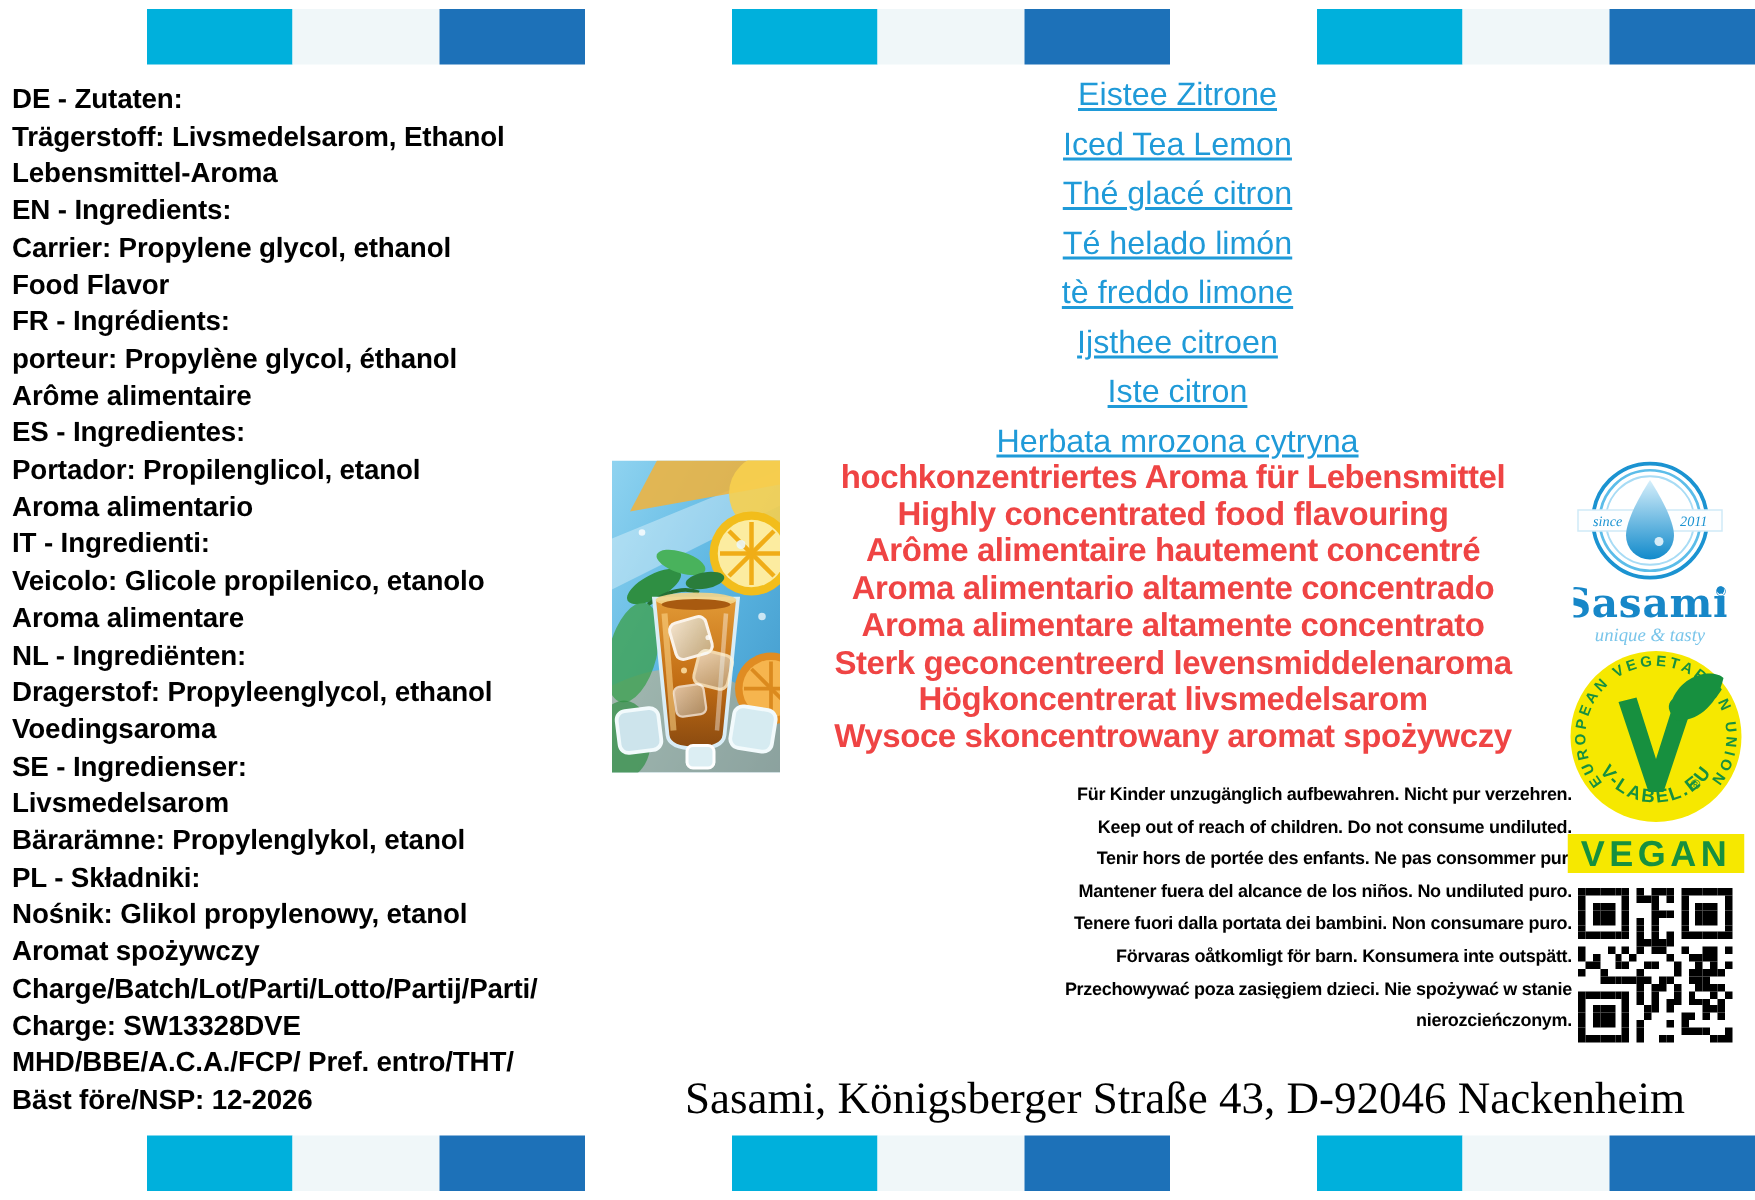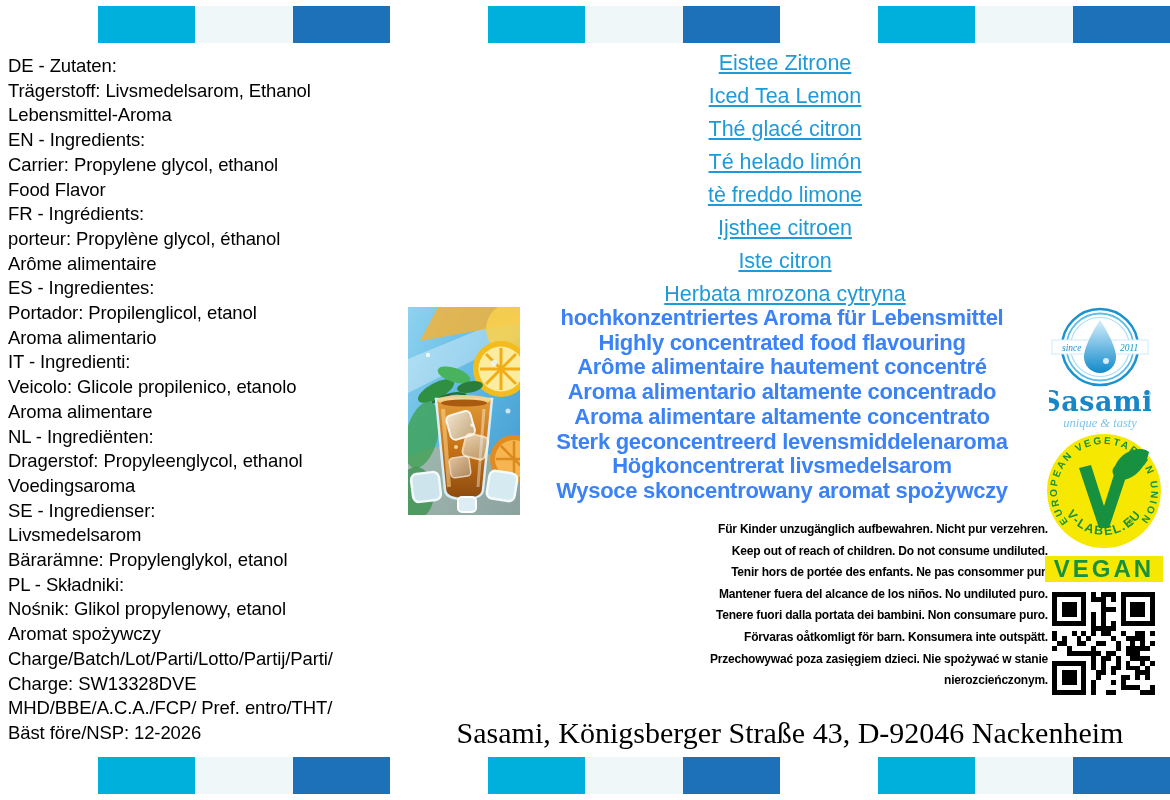--- a/index.html
+++ b/index.html
@@ -9,33 +9,33 @@
   }
   
   .stripe-bar{position:absolute;left:0;width:1170px;height:37px;display:flex}
   .stripe-bar.top{top:6px}
   .stripe-bar.bottom{top:757px}
   .stripe-block{flex:1;height:100%}
 
   
   .ingredients{
     position:absolute;left:8px;top:54px;width:408px;
-    font-weight:normal;font-size:18.5px;line-height:24.7px;letter-spacing:-0.1px;
+    font-weight:bold;font-size:18.5px;line-height:24.7px;letter-spacing:-0.1px;
   }
 
   
   .titles{
     position:absolute;left:480px;top:47px;width:610px;text-align:center;
     color:#1f9ad8;font-size:21.5px;line-height:33px;font-weight:400;text-decoration:underline;
   }
 
   
   .claims{
     position:absolute;left:518px;top:306px;width:528px;text-align:center;
-    color:#3b82f6;font-weight:bold;font-size:22px;line-height:24.7px;letter-spacing:-0.3px;
+    color:#ef4444;font-weight:bold;font-size:22px;line-height:24.7px;letter-spacing:-0.3px;
   }
 
   
   .warnings{
     position:absolute;left:408px;top:519px;width:640px;text-align:right;
     font-weight:bold;font-size:12px;line-height:21.6px;letter-spacing:-0.2px;
   }
 
   
   .address{

